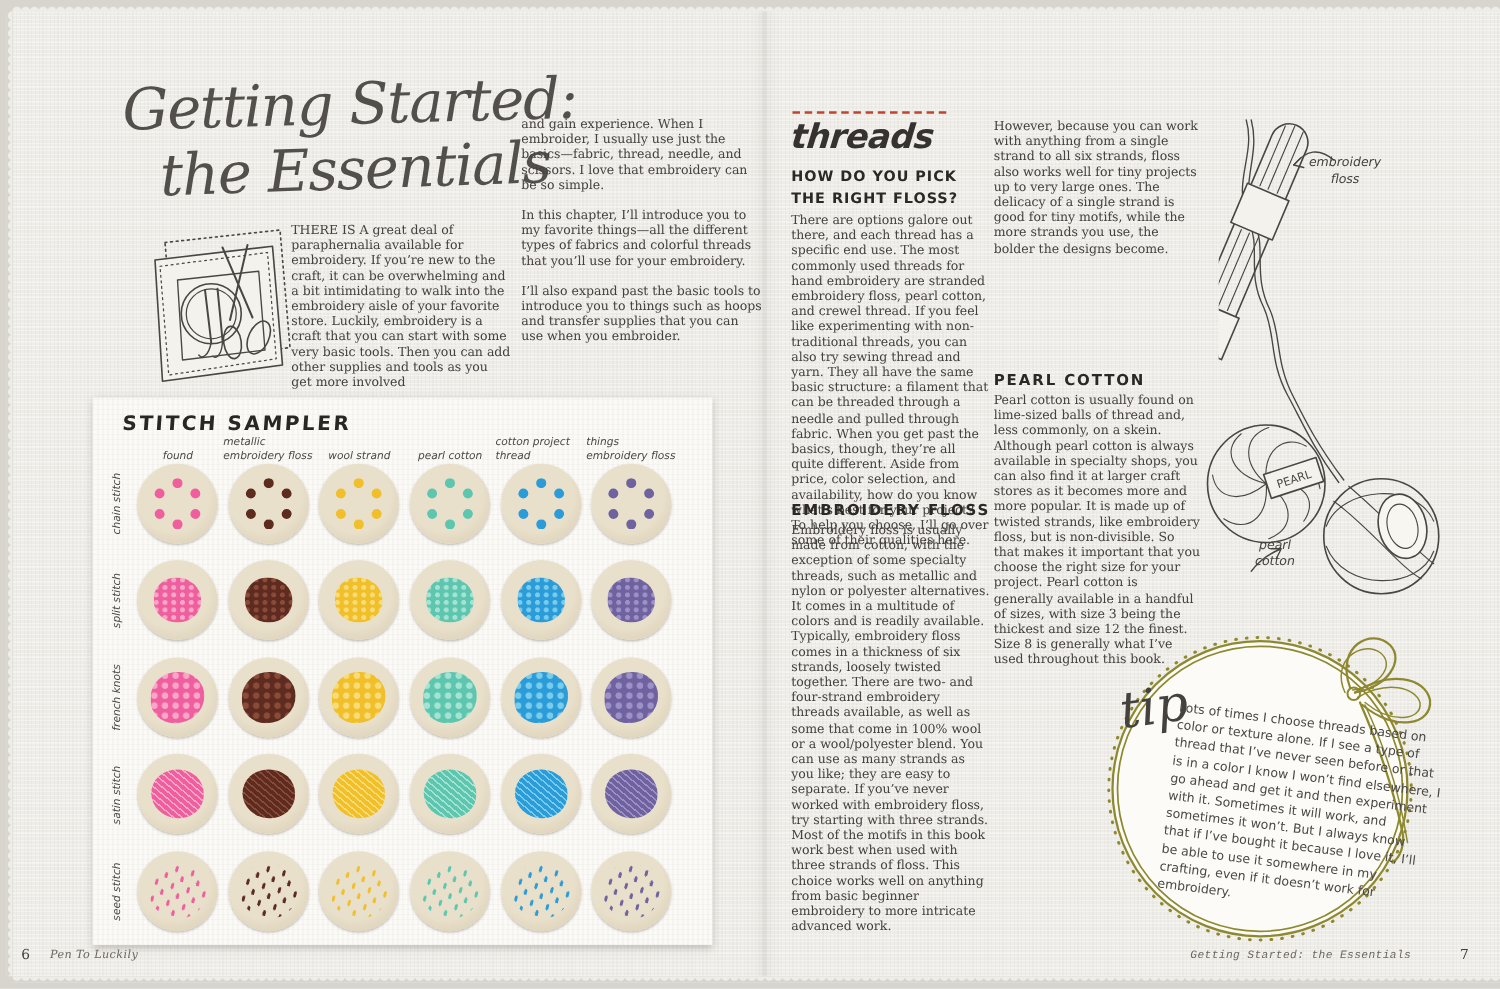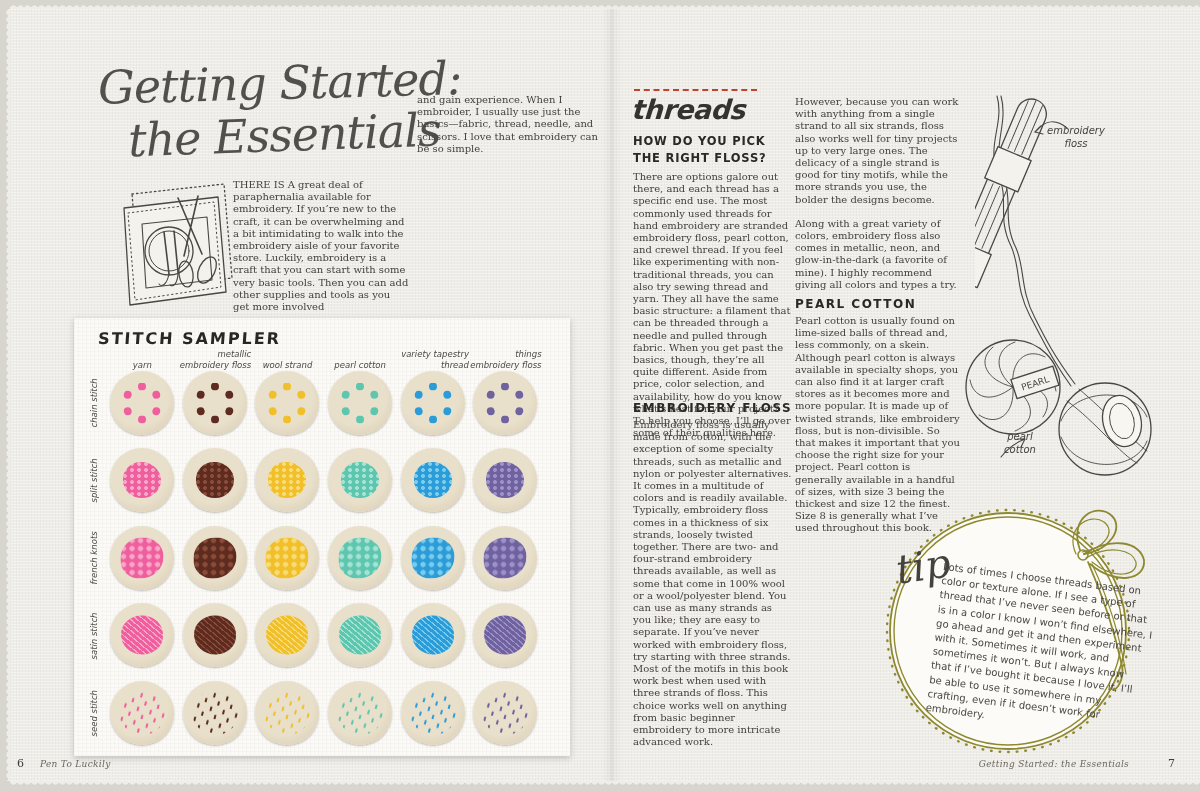--- a/index.html
+++ b/index.html
@@ -48,21 +48,21 @@
     background-image:
       repeating-linear-gradient(0deg, rgba(90,85,70,0.03) 0 1px, rgba(0,0,0,0) 1px 4px),
       repeating-linear-gradient(90deg, rgba(90,85,70,0.03) 0 1px, rgba(0,0,0,0) 1px 4px);
     box-shadow:0 2px 6px rgba(80,75,65,0.3);
   }
   .sampler-title { position:absolute; left:24px; top:13px;
     font:bold 16px/1 "DejaVu Sans", sans-serif; letter-spacing:2px; color:#292724;
     transform:skewX(-4deg); }
   .col-heads { position:absolute; left:32px; top:21px; width:436px; display:flex; }
   .col-head { flex:0 0 72.6px; height:32px; display:flex; align-items:flex-end; justify-content:center;
-    text-align:right; font:italic 8.5px/1.3 "DejaVu Sans", sans-serif; color:#4c4844; }
+    text-align:left; font:italic 8.5px/1.3 "DejaVu Sans", sans-serif; color:#4c4844; }
   .s-rows { position:absolute; left:8px; top:46px; width:462px; }
   .s-row { height:77.5px; display:flex; align-items:center; }
   .row-label { width:24px; height:100%; display:flex; align-items:center; justify-content:center;
     writing-mode:vertical-rl; transform:rotate(180deg);
     font:italic 8.5px/1 "DejaVu Sans", sans-serif; color:#4c4844; white-space:nowrap; }
   .s-cells { display:flex; }
   .s-cell { width:72.6px; height:77.5px; display:flex; align-items:center; justify-content:center; }
   .felt { position:relative; width:64px; height:64px; border-radius:50%;
     background:radial-gradient(circle at 45% 40%, #e9e0cb 0 55%, #d6c9ad 100%);
     box-shadow:0 1px 2px rgba(80,70,55,0.35); }
@@ -103,21 +103,21 @@
     font:italic 40px/1 "DejaVu Serif", serif; color:#45423e; transform:rotate(-8deg); }
   .tip-text { position:absolute; left:944px; top:560px; width:216px;
     font:10px/14.2px "DejaVu Sans", sans-serif; color:#4b4844; transform:rotate(7deg); transform-origin:0 0; }
 
   
   .folio { position:absolute; font:11px/1 "DejaVu Serif", serif; color:#3f3c39; }
   .folio-6 { left:17px; top:758px; }
   .folio-7 { left:1168px; top:758px; }
   .running { position:absolute; font:italic 9px/1 "DejaVu Serif", serif; color:#6b6660; letter-spacing:0.3px; }
   .run-left { left:40px; top:760px; }
-  .run-right { left:929px; top:760px; width:200px; text-align:right; }
+  .run-right { left:929px; top:760px; width:200px; text-align:right;font-family:Liberation Mono, monospace; }
 
   svg { display:block; }
   .sketch { stroke:#4a4743; fill:none; stroke-width:1.3; stroke-linecap:round; stroke-linejoin:round; }
 </style>
 </head>
 <body>
 
 <div class="stage">
   <div class="page-area"></div>
   <div class="scallop-top"></div>
@@ -143,30 +143,32 @@
         <ellipse cx="95" cy="106" rx="8" ry="14" transform="rotate(25 95 106)"></ellipse>
         <ellipse cx="74" cy="110" rx="7" ry="13" transform="rotate(-8 74 110)"></ellipse>
       </g>
     </svg>
 
     <div class="body-col c-l1">
       <p>THERE IS A great deal of paraphernalia available for embroidery. If you’re new to the craft, it can be overwhelming and a bit intimidating to walk into the embroidery aisle of your favorite store. Luckily, embroidery is a craft that you can start with some very basic tools. Then you can add other supplies and tools as you get more involved</p>
     </div>
     <div class="body-col c-l2">
       <p>and gain experience. When I embroider, I usually use just the basics—fabric, thread, needle, and scissors. I love that embroidery can be so simple.</p>
+      <p>In this chapter, I’ll introduce you to my favorite things—all the different types of fabrics and colorful threads that you’ll use for your embroidery.</p>
+      <p>I’ll also expand past the basic tools to introduce you to things such as hoops and transfer supplies that you can use when you embroider.</p>
     </div>
 
     <div class="sampler">
       <div class="sampler-title">STITCH SAMPLER</div>
       <div class="col-heads">
-          <div class="col-head">yarn</div>
+          <div class="col-head">found</div>
           <div class="col-head">metallic embroidery floss</div>
           <div class="col-head">wool strand</div>
           <div class="col-head">pearl cotton</div>
-          <div class="col-head">variety tapestry thread</div>
+          <div class="col-head">cotton project thread</div>
           <div class="col-head">things embroidery floss</div>
         </div>
       <div class="s-rows">
           <div class="s-row">
             <div class="row-label">chain stitch</div>
             <div class="s-cells">
               <div class="s-cell">
                 <div class="felt">
                   <div class="stitch st-chain" style="--c: #ef5f9e; --cl: #f9a6c8;"></div>
                 </div>
@@ -354,21 +356,20 @@
       <p>There are options galore out there, and each thread has a specific end use. The most commonly used threads for hand embroidery are stranded embroidery floss, pearl cotton, and crewel thread. If you feel like experimenting with non-traditional threads, you can also try sewing thread and yarn. They all have the same basic structure: a filament that can be threaded through a needle and pulled through fabric. When you get past the basics, though, they’re all quite different. Aside from price, color selection, and availability, how do you know what’s best for your project? To help you choose, I’ll go over some of their qualities here.</p>
     </div>
 
     <div class="sec-head h-floss">EMBROIDERY FLOSS</div>
     <div class="body-col c-r1b">
       <p>Embroidery floss is usually made from cotton, with the exception of some specialty threads, such as metallic and nylon or polyester alternatives. It comes in a multitude of colors and is readily available. Typically, embroidery floss comes in a thickness of six strands, loosely twisted together. There are two- and four-strand embroidery threads available, as well as some that come in 100% wool or a wool/polyester blend. You can use as many strands as you like; they are easy to separate. If you’ve never worked with embroidery floss, try starting with three strands. Most of the motifs in this book work best when used with three strands of floss. This choice works well on anything from basic beginner embroidery to more intricate advanced work.</p>
     </div>
 
     <div class="body-col c-r2a">
       <p>However, because you can work with anything from a single strand to all six strands, floss also works well for tiny projects up to very large ones. The delicacy of a single strand is good for tiny motifs, while the more strands you use, the bolder the designs become.</p>
-      <p>Along with a great variety of colors, embroidery floss also comes in metallic, neon, and glow-in-the-dark (a favorite of mine). I highly recommend giving all colors and types a try.</p>
     </div>
     <div class="sec-head h-pearl">PEARL COTTON</div>
     <div class="body-col c-r2b">
       <p>Pearl cotton is usually found on lime-sized balls of thread and, less commonly, on a skein. Although pearl cotton is always available in specialty shops, you can also find it at larger craft stores as it becomes more and more popular. It is made up of twisted strands, like embroidery floss, but is non-divisible. So that makes it important that you choose the right size for your project. Pearl cotton is generally available in a handful of sizes, with size 3 being the thickest and size 12 the finest. Size 8 is generally what I’ve used throughout this book.</p>
     </div>
 
     <svg class="abs" style="left:975px; top:88px;" width="215" height="310" viewBox="0 0 215 310">
       <g class="sketch">
         <path d="M22,8 C30,36 10,58 24,88 C34,112 22,130 36,158 C46,180 40,200 55,228 C66,248 74,268 96,298" stroke-width="1.1"></path>
         <path d="M26,8 C34,38 15,60 29,90 C38,112 27,132 41,160 C50,180 45,202 60,230 C70,250 79,268 100,296" stroke-width="1.1"></path>

